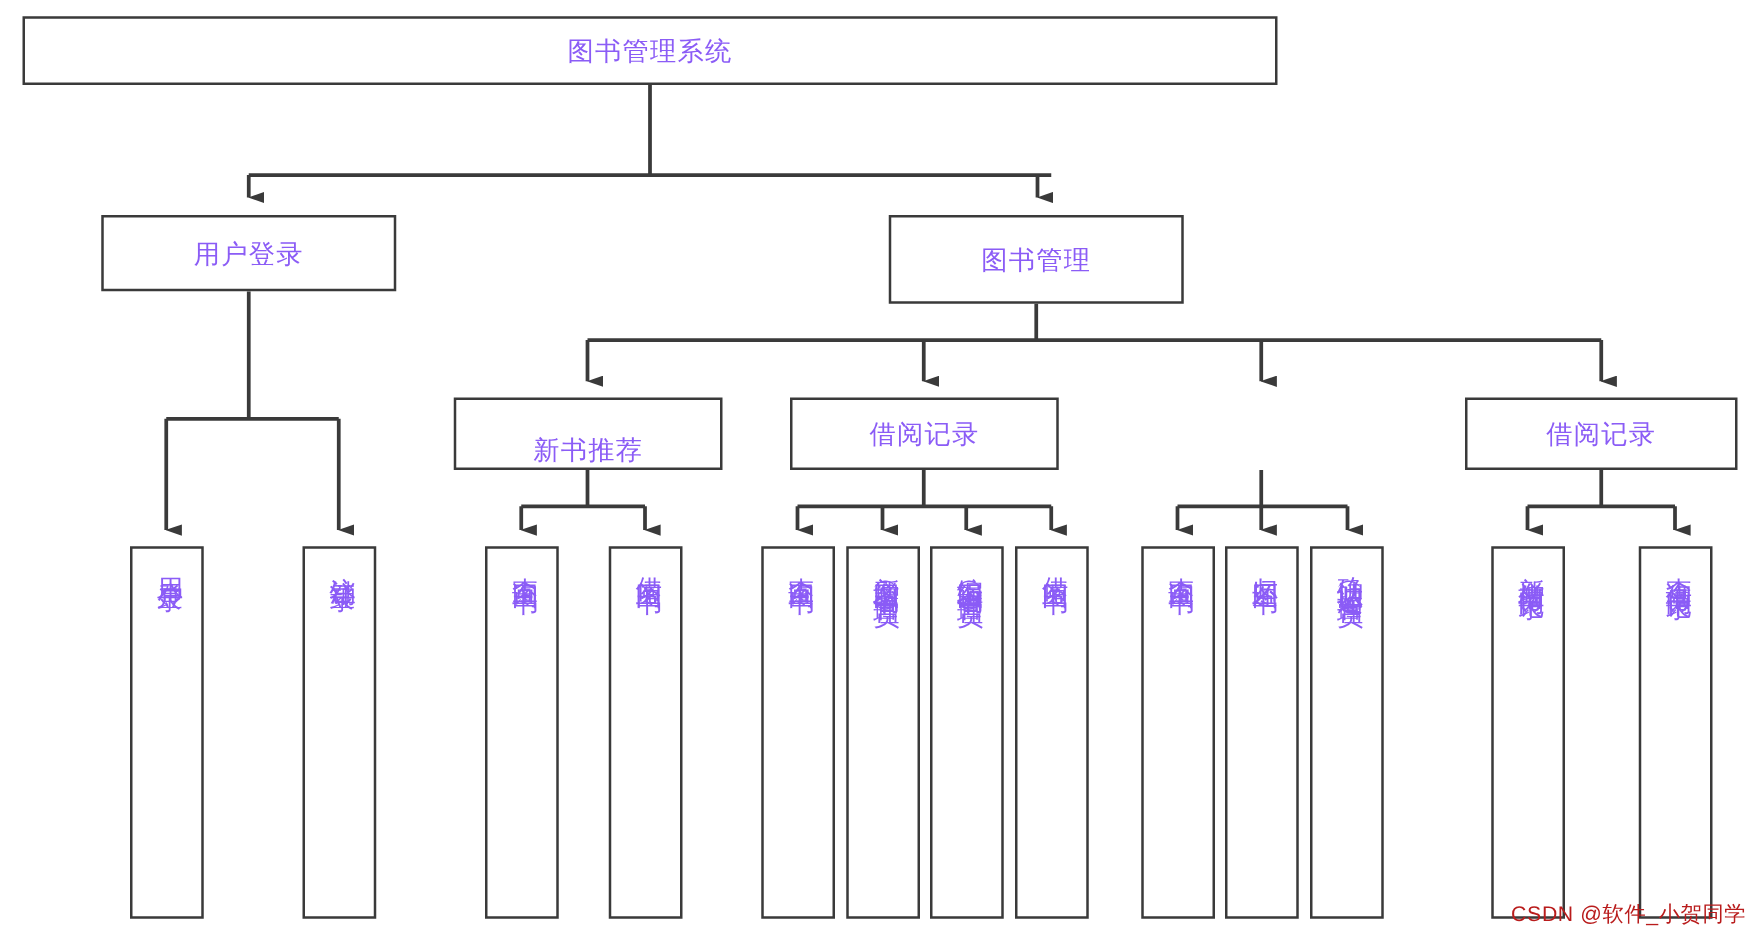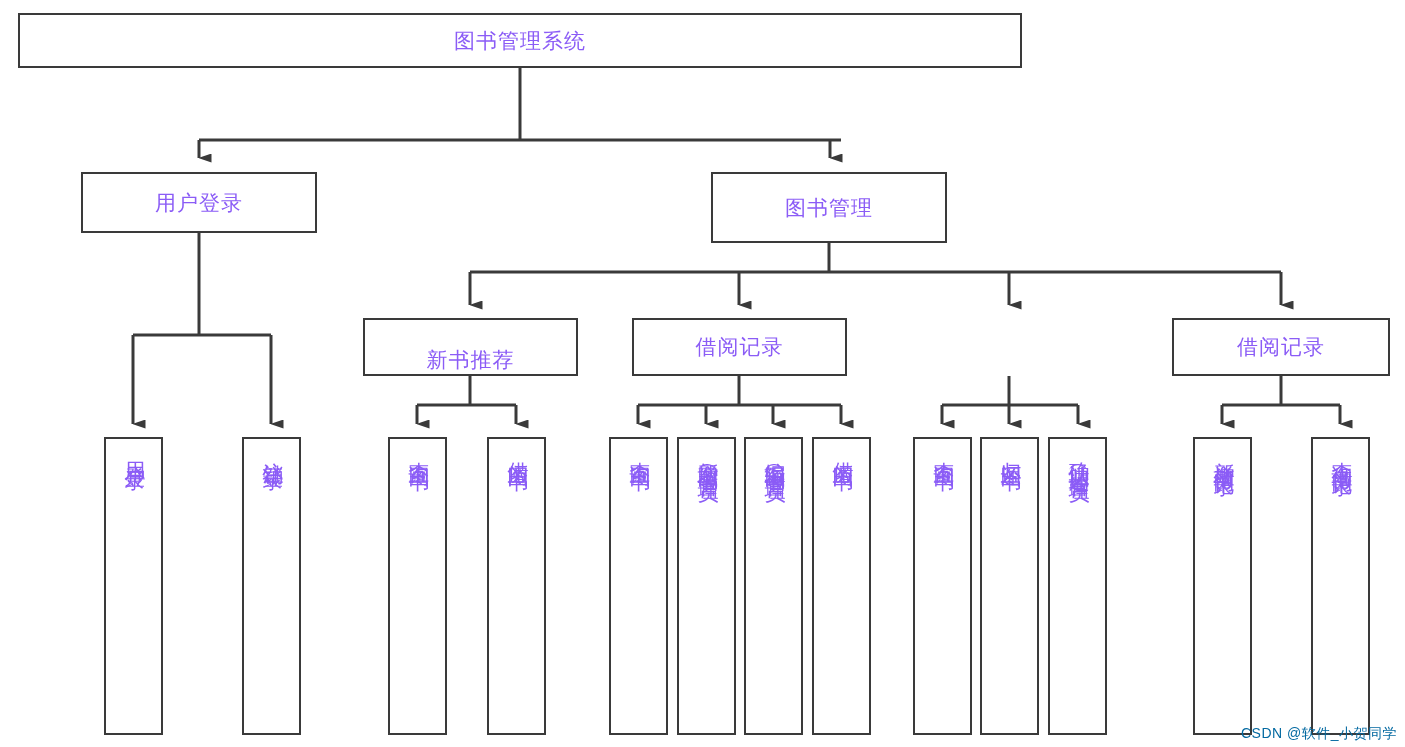--- a/index.html
+++ b/index.html
@@ -36,22 +36,22 @@
   .vtext{
     writing-mode:vertical-rl;
     text-orientation:upright;
     letter-spacing:3px;
     line-height:1;
     white-space:nowrap;
   }
   .watermark{
     position:absolute;
     right:8px;bottom:4px;
-    font-size:14px;
-    color:#0369a1;
+    font-size:17px;
+    color:#b91c1c;
     letter-spacing:0.5px;
     white-space:nowrap;
   }
 </style>
 </head>
 <body>
 
 <div id="stage">
 
   <svg id="wires" viewBox="0 0 1405 747" xmlns="http://www.w3.org/2000/svg">

